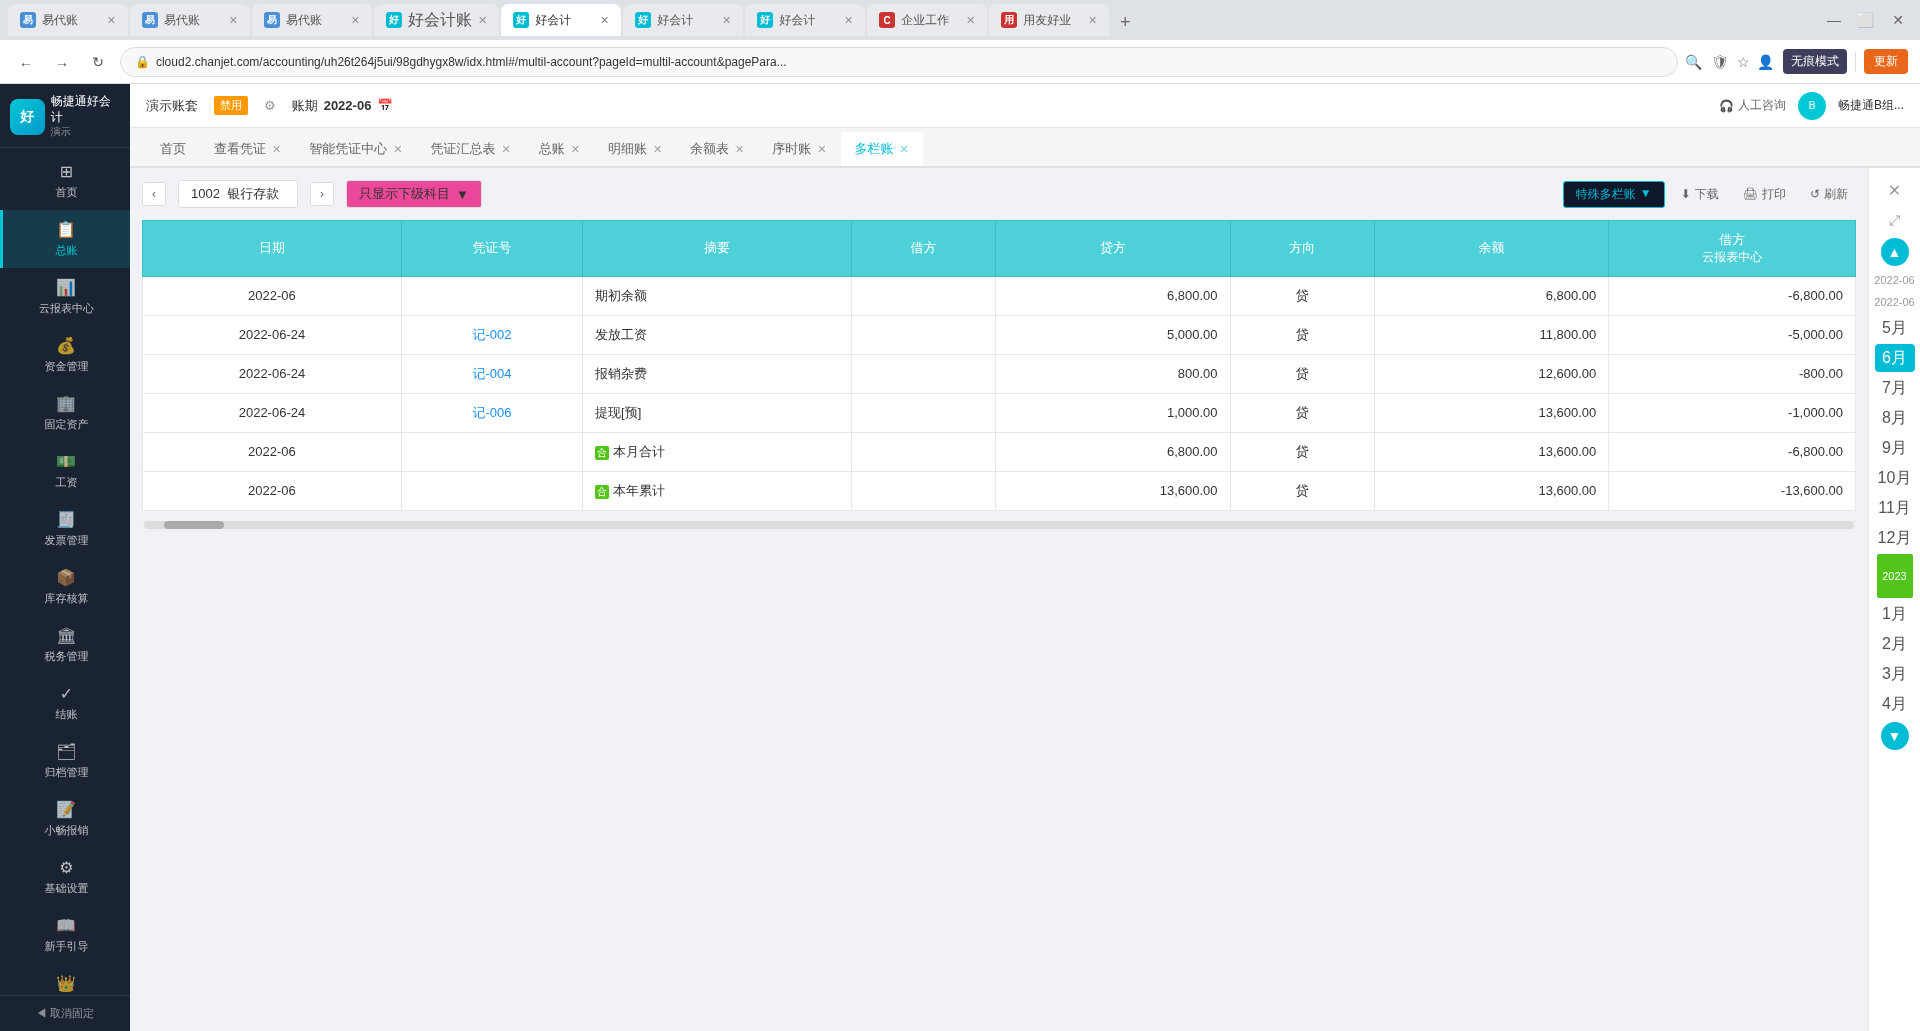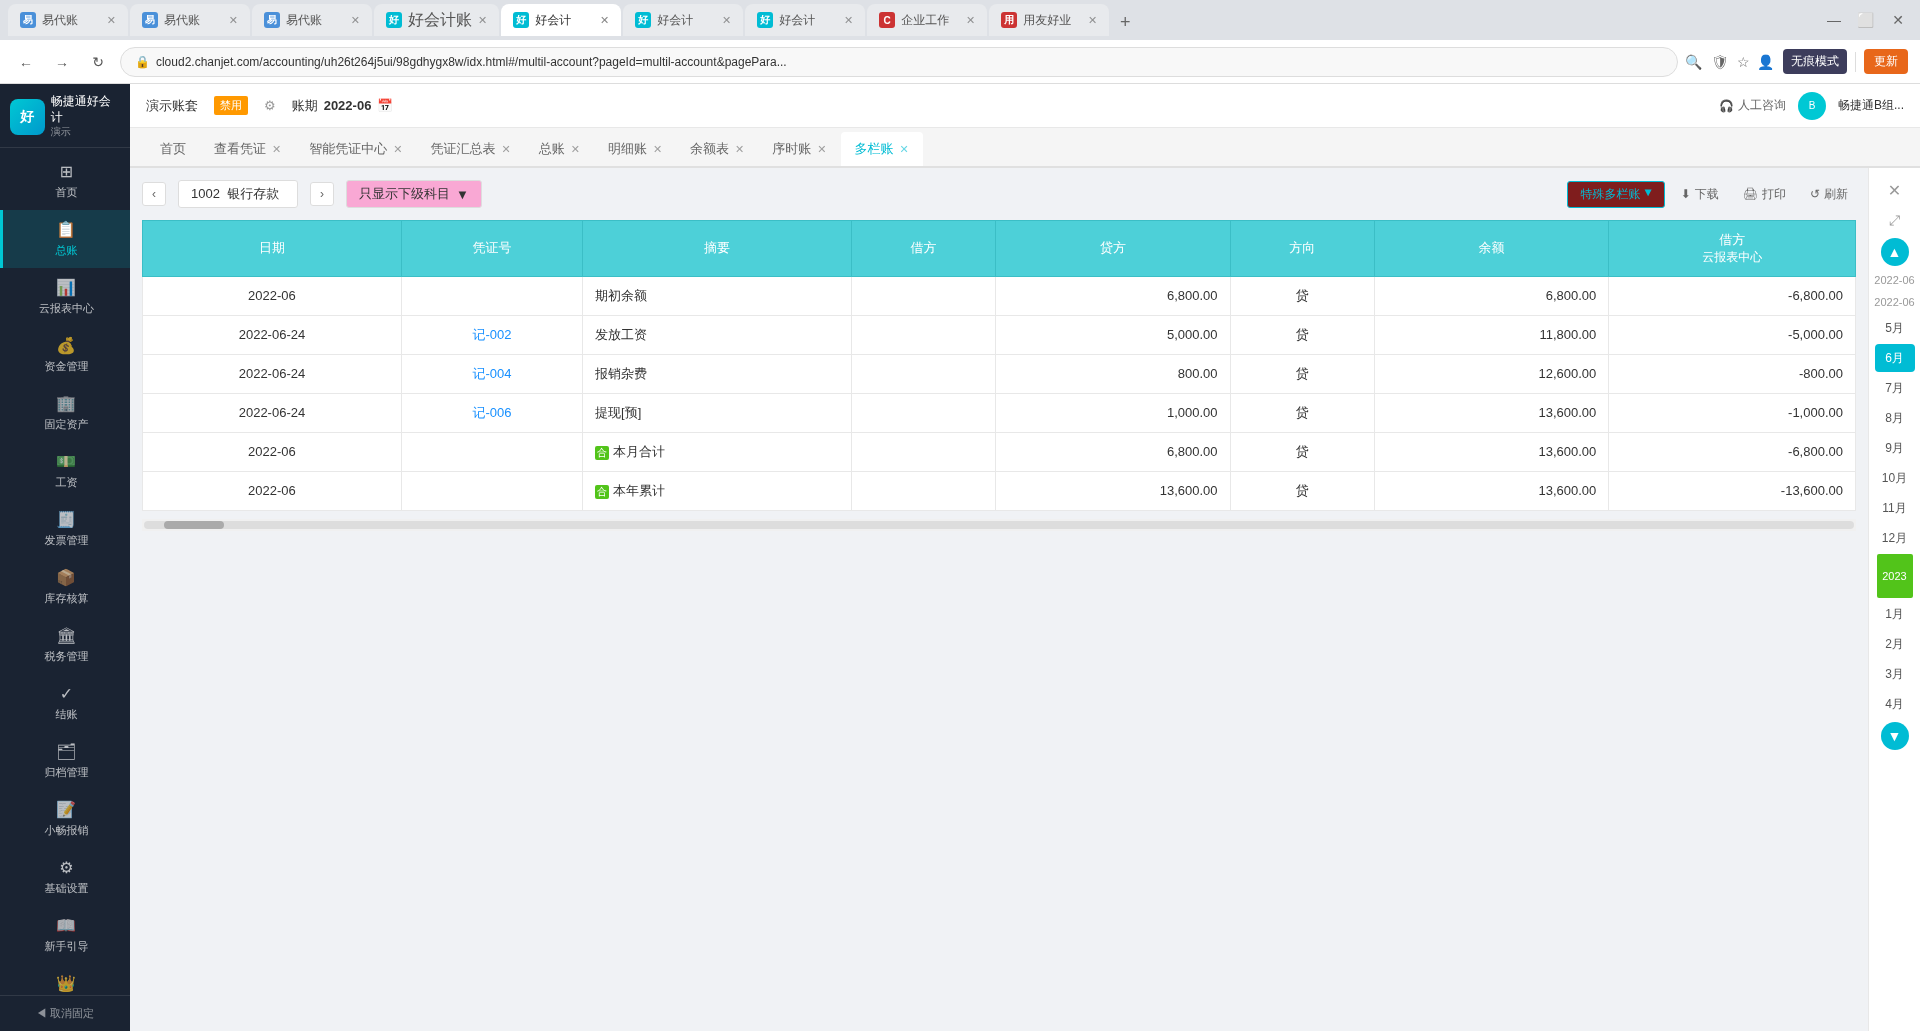--- a/index.html
+++ b/index.html
@@ -54,43 +54,43 @@
     .app-tab.active { color: #00bcd4; border-bottom-color: #00bcd4; background: #fff; border-radius: 4px 4px 0 0; }
     .app-tab-close { font-size: 11px; opacity: 0.6; }
     .content-area { flex: 1; display: flex; overflow: hidden; }
     .ledger-panel { flex: 1; padding: 12px; overflow: auto; }
 
     
     .ledger-toolbar { display: flex; align-items: center; gap: 12px; margin-bottom: 12px; }
     .nav-arrows { display: flex; align-items: center; gap: 4px; }
     .arrow-btn { width: 24px; height: 24px; border: 1px solid #ddd; border-radius: 3px; display: flex; align-items: center; justify-content: center; cursor: pointer; color: #666; font-size: 12px; background: #fff; }
     .account-selector { background: #fff; border: 1px solid #ddd; border-radius: 3px; padding: 4px 12px; font-size: 13px; color: #333; min-width: 120px; }
-    .filter-dropdown { background: #f9a8d4; border: 1px solid #ddd; border-radius: 3px; padding: 4px 12px; font-size: 13px; color: #333; display: flex; align-items: center; gap: 6px; cursor: pointer; }
+    .filter-dropdown { background: #ec4899; border: 1px solid #ddd; border-radius: 3px; padding: 4px 12px; font-size: 13px; color: #333; display: flex; align-items: center; gap: 6px; cursor: pointer; }
     .toolbar-right { margin-left: auto; display: flex; align-items: center; gap: 8px; }
-    .feature-btn { border: 1px solid #00bcd4; color: #00bcd4; background: #7f1d1d; border-radius: 3px; padding: 4px 12px; font-size: 12px; cursor: pointer; display: flex; align-items: flex-start; gap: 4px; font-family: Liberation Mono, monospace; }
+    .feature-btn { border: 1px solid #00bcd4; color: #00bcd4; background: #0f172a; border-radius: 3px; padding: 4px 12px; font-size: 12px; cursor: pointer; display: flex; align-items: flex-start; gap: 4px; }
     .action-btn { color: #666; font-size: 12px; cursor: pointer; display: flex; align-items: center; gap: 4px; padding: 4px 8px; }
 
     
     .ledger-table { width: 100%; border-collapse: collapse; background: #fff; }
     .ledger-table thead tr { background: #4dd0d8; color: #fff; }
     .ledger-table thead th { padding: 10px 12px; text-align: center; font-weight: normal; font-size: 13px; border: 1px solid #3bbec6; }
     .ledger-table tbody tr { border-bottom: 1px solid #e8e8e8; }
     .ledger-table tbody td { padding: 10px 12px; font-size: 13px; color: #333; border: 1px solid #e8e8e8; }
     .td-center { text-align: center; }
     .td-right { text-align: right; }
     .td-link { color: #1890ff; cursor: pointer; }
     .summary-icon { display: inline-block; width: 14px; height: 14px; border-radius: 2px; background: #52c41a; color: #fff; font-size: 10px; text-align: center; line-height: 14px; margin-right: 4px; }
     .th-multiline { line-height: 1.4; }
 
     
     .right-panel { width: 52px; background: #fff; border-left: 1px solid #e8e8e8; display: flex; flex-direction: column; align-items: center; padding-top: 8px; gap: 2px; overflow-y: auto; }
     .panel-close-btn { width: 28px; height: 28px; display: flex; align-items: center; justify-content: center; cursor: pointer; color: #999; font-size: 16px; }
     .panel-expand-btn { width: 28px; height: 28px; display: flex; align-items: center; justify-content: center; cursor: pointer; color: #999; font-size: 14px; }
     .year-label { font-size: 12px; color: #333; padding: 4px 0; text-align: center; width: 100%; }
-    .month-btn { width: 40px; height: 28px; display: flex; align-items: center; justify-content: center; font-size: 12px; cursor: pointer; color: #555; border-radius: 4px; }
+    .month-btn { width: 40px; height: 28px; display: flex; align-items: center; justify-content: center; font-size: 16px; cursor: pointer; color: #555; border-radius: 4px; }
     .month-btn.active { background: #00bcd4; color: #fff; border-radius: 4px; }
     .year-highlight { background: #52c41a; color: #fff; font-size: 11px; padding: 16px 4px; border-radius: 2px; text-align: center; width: 36px; }
     .scroll-up-btn, .scroll-down-btn { width: 28px; height: 28px; background: #00bcd4; border-radius: 50%; display: flex; align-items: center; justify-content: center; color: #fff; font-size: 14px; cursor: pointer; margin: 2px; }
 
     
     .scrollbar-container { height: 12px; background: #f0f0f0; display: flex; align-items: center; padding: 0 2px; }
     .scrollbar-track { flex: 1; height: 8px; background: #ddd; border-radius: 4px; position: relative; }
     .scrollbar-thumb { width: 60px; height: 8px; background: #aaa; border-radius: 4px; position: absolute; left: 20px; }
 
     .demo-label { background: #ff9900; color: #fff; font-size: 11px; padding: 2px 6px; border-radius: 2px; }

